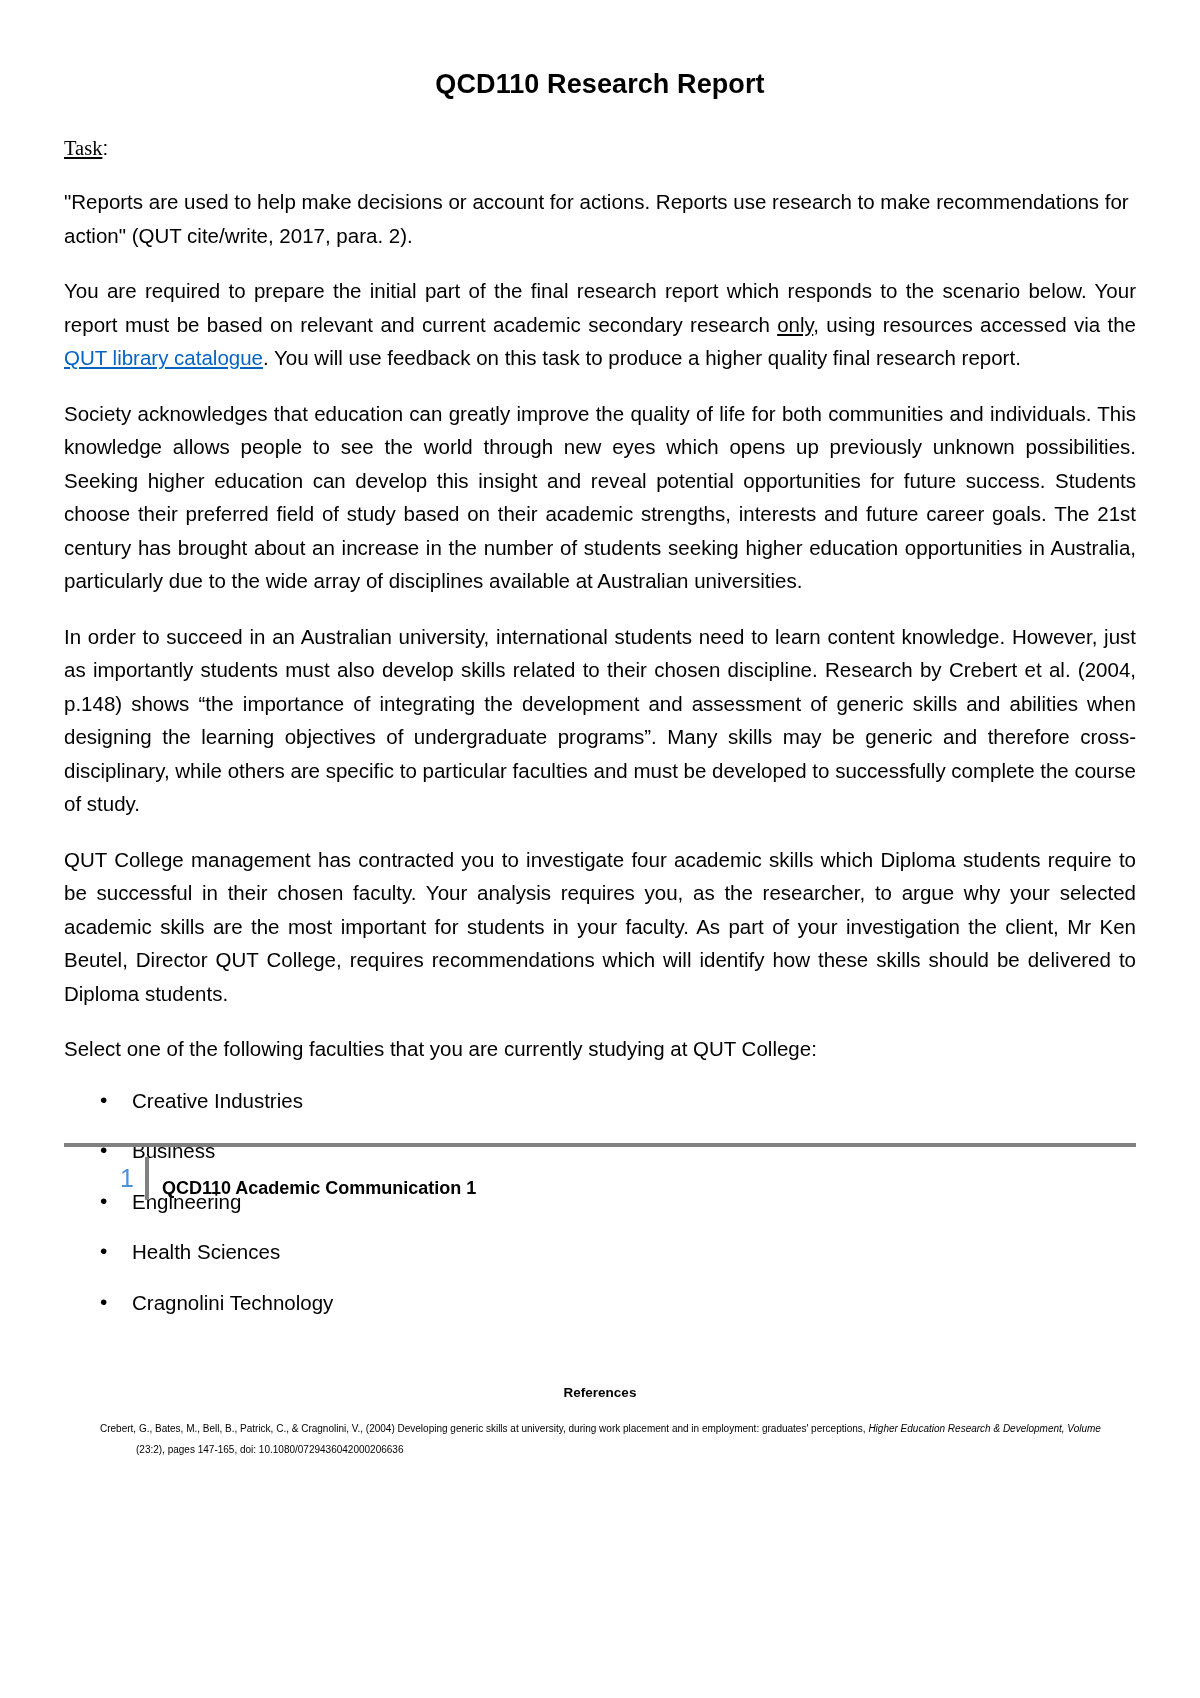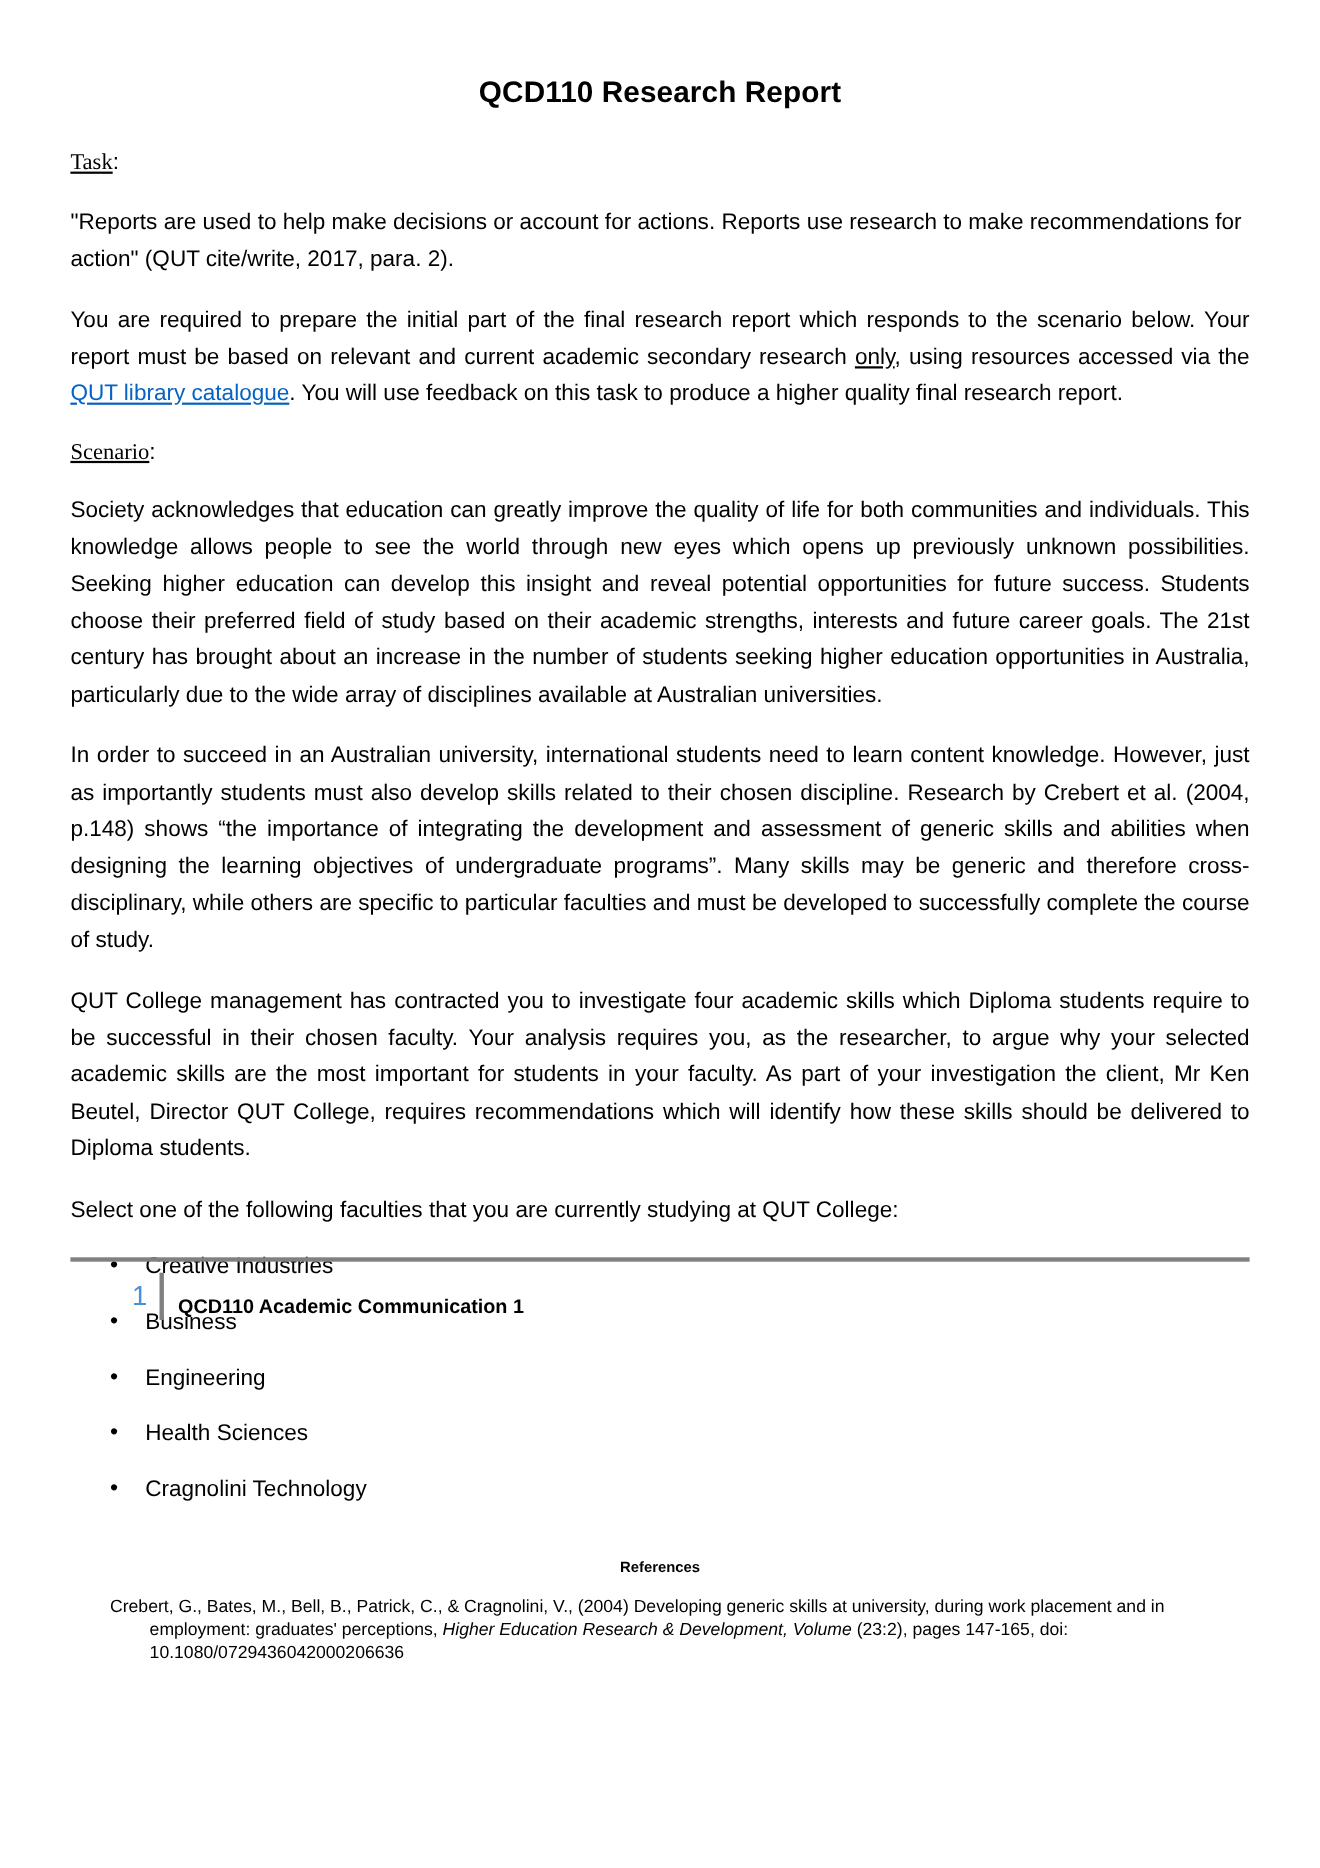--- a/index.html
+++ b/index.html
@@ -73,30 +73,30 @@
     position: relative;
   }
   ul.faculties li::before {
     content: "\2022";
     position: absolute;
     left: 36px;
     top: -2px;
     font-size: 21px;
   }
   .references-wrap {
-    margin-top: 50px;
+    margin-top: 68px;
   }
   .references-heading {
     text-align: center;
     font-size: 13.5px;
     font-weight: bold;
     margin: 0 0 18px 0;
   }
   .reference-entry {
-    font-size: 16px;
+    font-size: 10px;
     line-height: 21px;
     padding-left: 36px;
     text-indent: -36px;
     margin: 0 34px 0 36px;
   }
   .reference-entry .it {
     font-style: italic;
   }
   .footer {
     position: absolute;
@@ -141,21 +141,20 @@
 <div class="page">
 
   <h1 class="doc-title"><span>QCD110 Research Report</span></h1>
 
   <div class="section-label"><span class="u">Task</span><span>:</span></div>
 
   <p class="body noj">"Reports are used to help make decisions or account for actions. Reports use research to make recommendations for action" (QUT cite/write, 2017, para. 2).</p>
 
   <p class="body"><span>You are required to prepare the initial part of the final research report which responds to the scenario below. Your report must be based on relevant and current academic secondary research </span><span class="u">only</span><span>, using resources accessed via the </span><a class="link" href="#">QUT library catalogue</a><span>. You will use feedback on this task to produce a higher quality final research report.</span></p>
 
-  <div class="section-label"><span class="u">Scenario</span><span>:</span></div>
 
   <p class="body">Society acknowledges that education can greatly improve the quality of life for both communities and individuals. This knowledge allows people to see the world through new eyes which opens up previously unknown possibilities. Seeking higher education can develop this insight and reveal potential opportunities for future success. Students choose their preferred field of study based on their academic strengths, interests and future career goals. The 21st century has brought about an increase in the number of students seeking higher education opportunities in Australia, particularly due to the wide array of disciplines available at Australian universities.</p>
 
   <p class="body">In order to succeed in an Australian university, international students need to learn content knowledge. However, just as importantly students must also develop skills related to their chosen discipline. Research by Crebert et al. (2004, p.148) shows “the importance of integrating the development and assessment of generic skills and abilities when designing the learning objectives of undergraduate programs”. Many skills may be generic and therefore cross-disciplinary, while others are specific to particular faculties and must be developed to successfully complete the course of study.</p>
 
   <p class="body">QUT College management has contracted you to investigate four academic skills which Diploma students require to be successful in their chosen faculty. Your analysis requires you, as the researcher, to argue why your selected academic skills are the most important for students in your faculty. As part of your investigation the client, Mr Ken Beutel, Director QUT College, requires recommendations which will identify how these skills should be delivered to Diploma students.</p>
 
   <p class="body noj">Select one of the following faculties that you are currently studying at QUT College:</p>
 
   <ul class="faculties">

